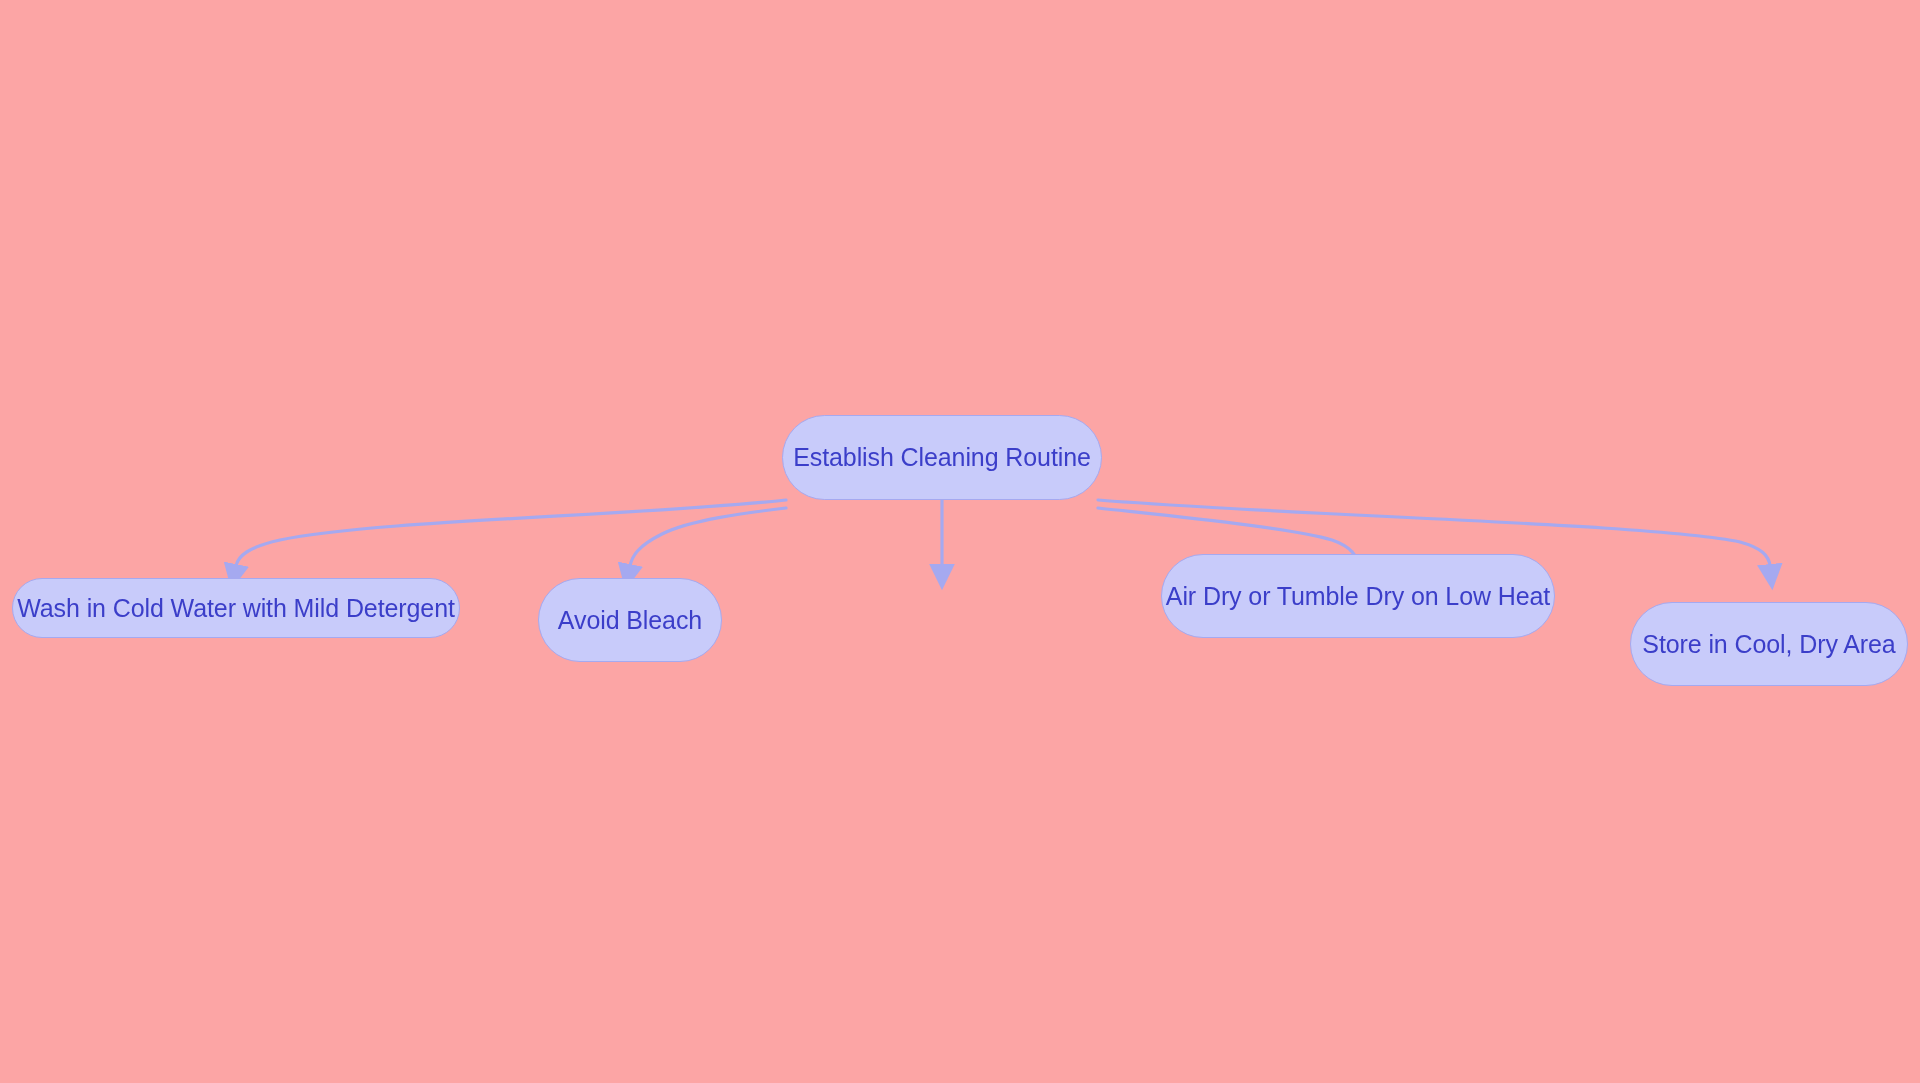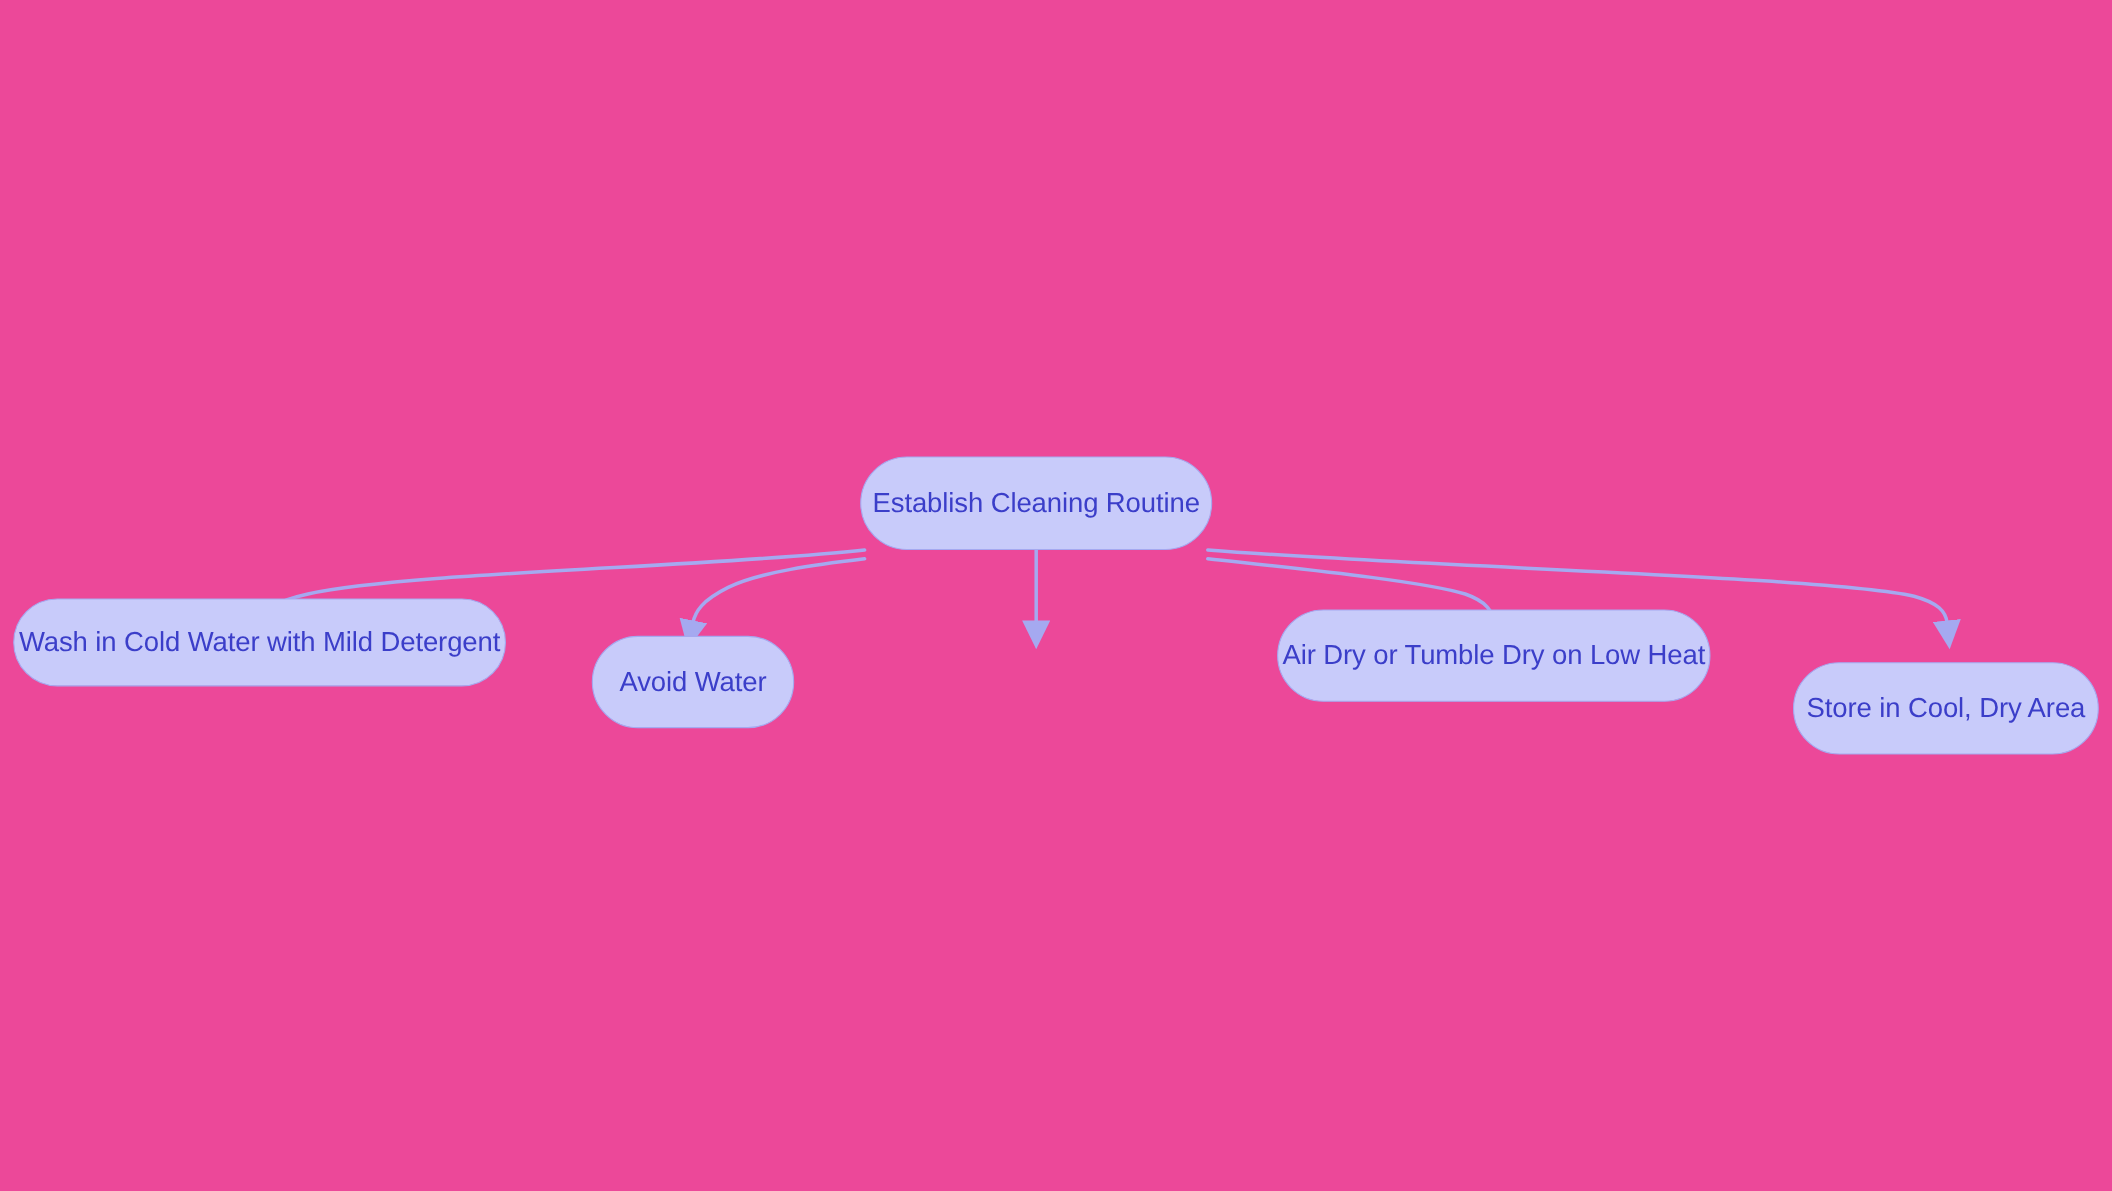--- a/index.html
+++ b/index.html
@@ -11,21 +11,21 @@
   body {
     width: 1920px;
     height: 1083px;
     overflow: hidden;
     font-family: "Liberation Sans", sans-serif;
   }
   #flowchart-canvas {
     position: relative;
     width: 1920px;
     height: 1083px;
-    background: #ec4899;
+    background: #fca5a5;
   }
   #edge-layer {
     position: absolute;
     left: 0;
     top: 0;
     width: 1920px;
     height: 1083px;
   }
   .node {
     position: absolute;
@@ -69,26 +69,26 @@
 
     <path d="M 1098,508 C 1180,517 1292,528 1332,540 C 1352,547 1357,556 1358,566" fill="none" stroke="#a5a9f0" stroke-width="3.2" stroke-linecap="round" marker-end="url(#arrowhead)"></path>
 
     <path d="M 1098,500 C 1300,516 1658,524 1740,542 C 1762,548 1769,556 1770,566" fill="none" stroke="#a5a9f0" stroke-width="3.2" stroke-linecap="round" marker-end="url(#arrowhead)"></path>
   </svg>
 
   <div class="node" id="node-root" style="left:782px; top:415px; width:320px; height:85px;">
     <span class="node-label">Establish Cleaning Routine</span>
   </div>
 
-  <div class="node" id="node-leaf-0" style="left:12px; top:544px; width:448px; height:80px;">
+  <div class="node" id="node-leaf-0" style="left:12px; top:578px; width:448px; height:60px;">
     <span class="node-label">Wash in Cold Water with Mild Detergent</span>
   </div>
 
   <div class="node" id="node-leaf-1" style="left:538px; top:578px; width:184px; height:84px;">
-    <span class="node-label">Avoid Water</span>
+    <span class="node-label">Avoid Bleach</span>
   </div>
 
 
   <div class="node" id="node-leaf-3" style="left:1161px; top:554px; width:394px; height:84px;">
     <span class="node-label">Air Dry or Tumble Dry on Low Heat</span>
   </div>
 
   <div class="node" id="node-leaf-4" style="left:1630px; top:602px; width:278px; height:84px;">
     <span class="node-label">Store in Cool, Dry Area</span>
   </div>

